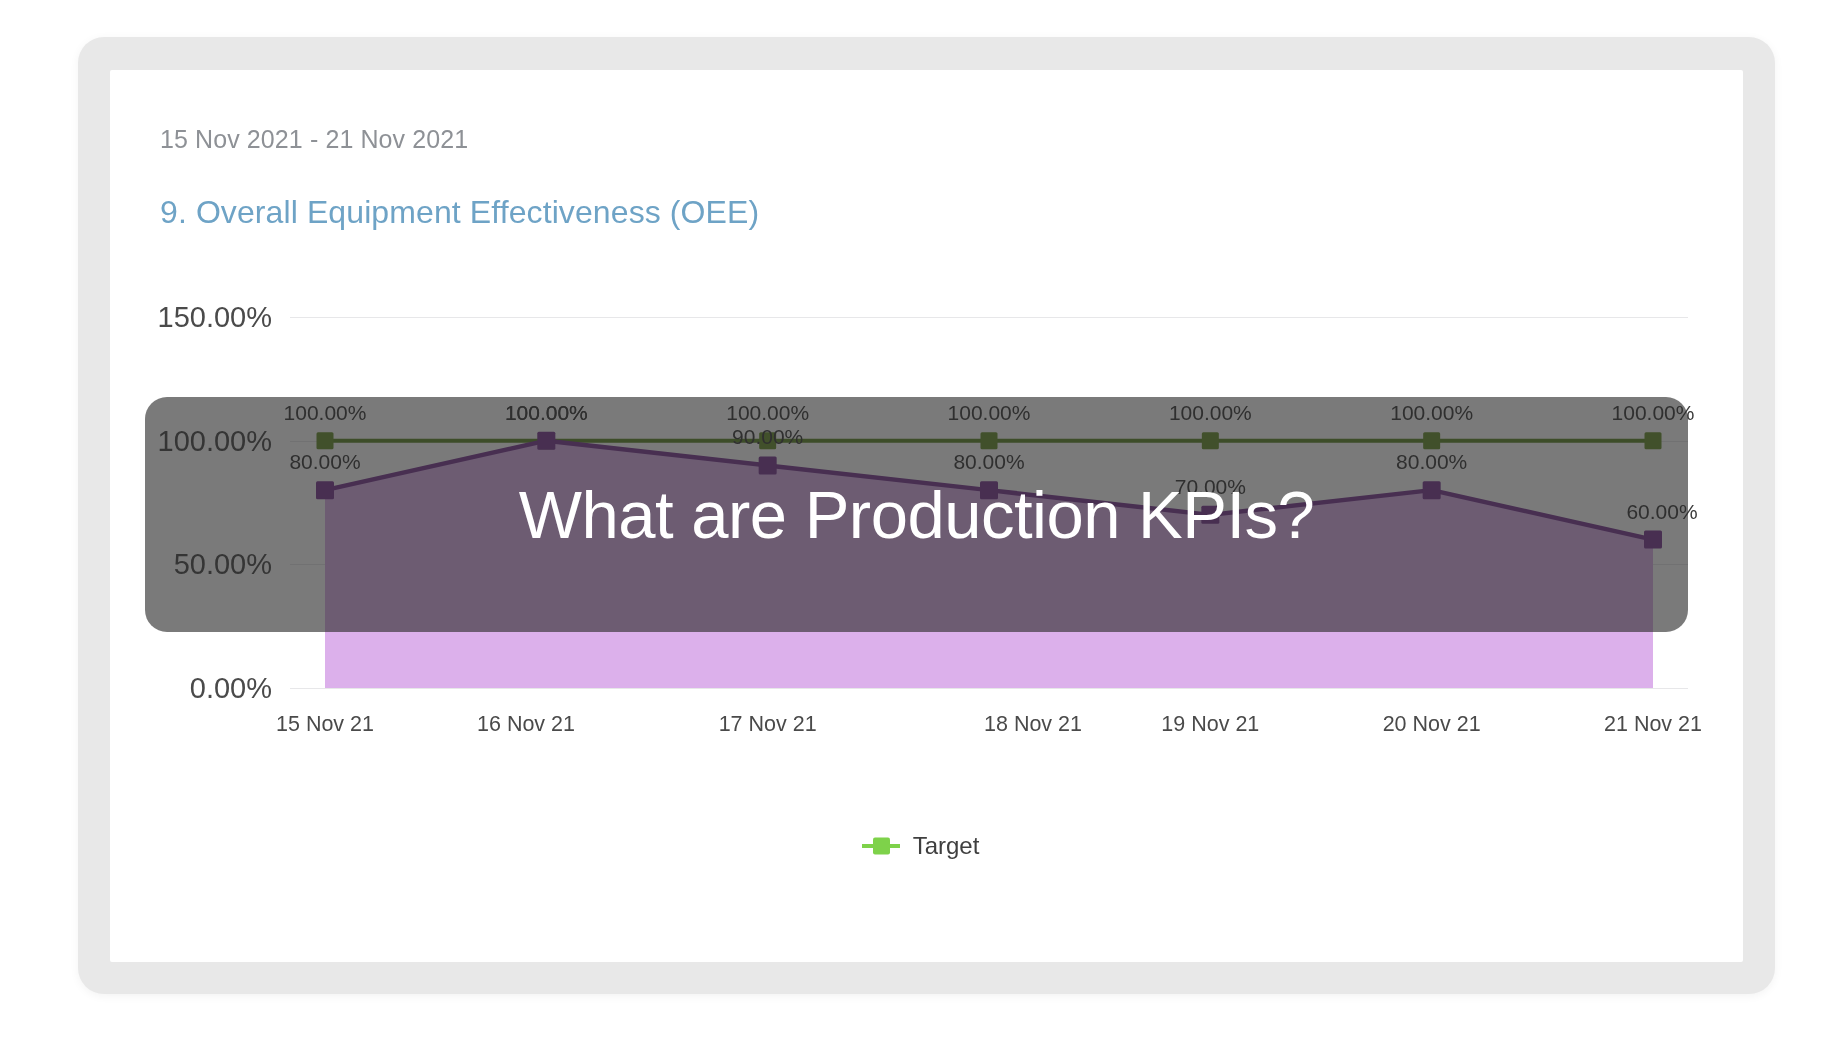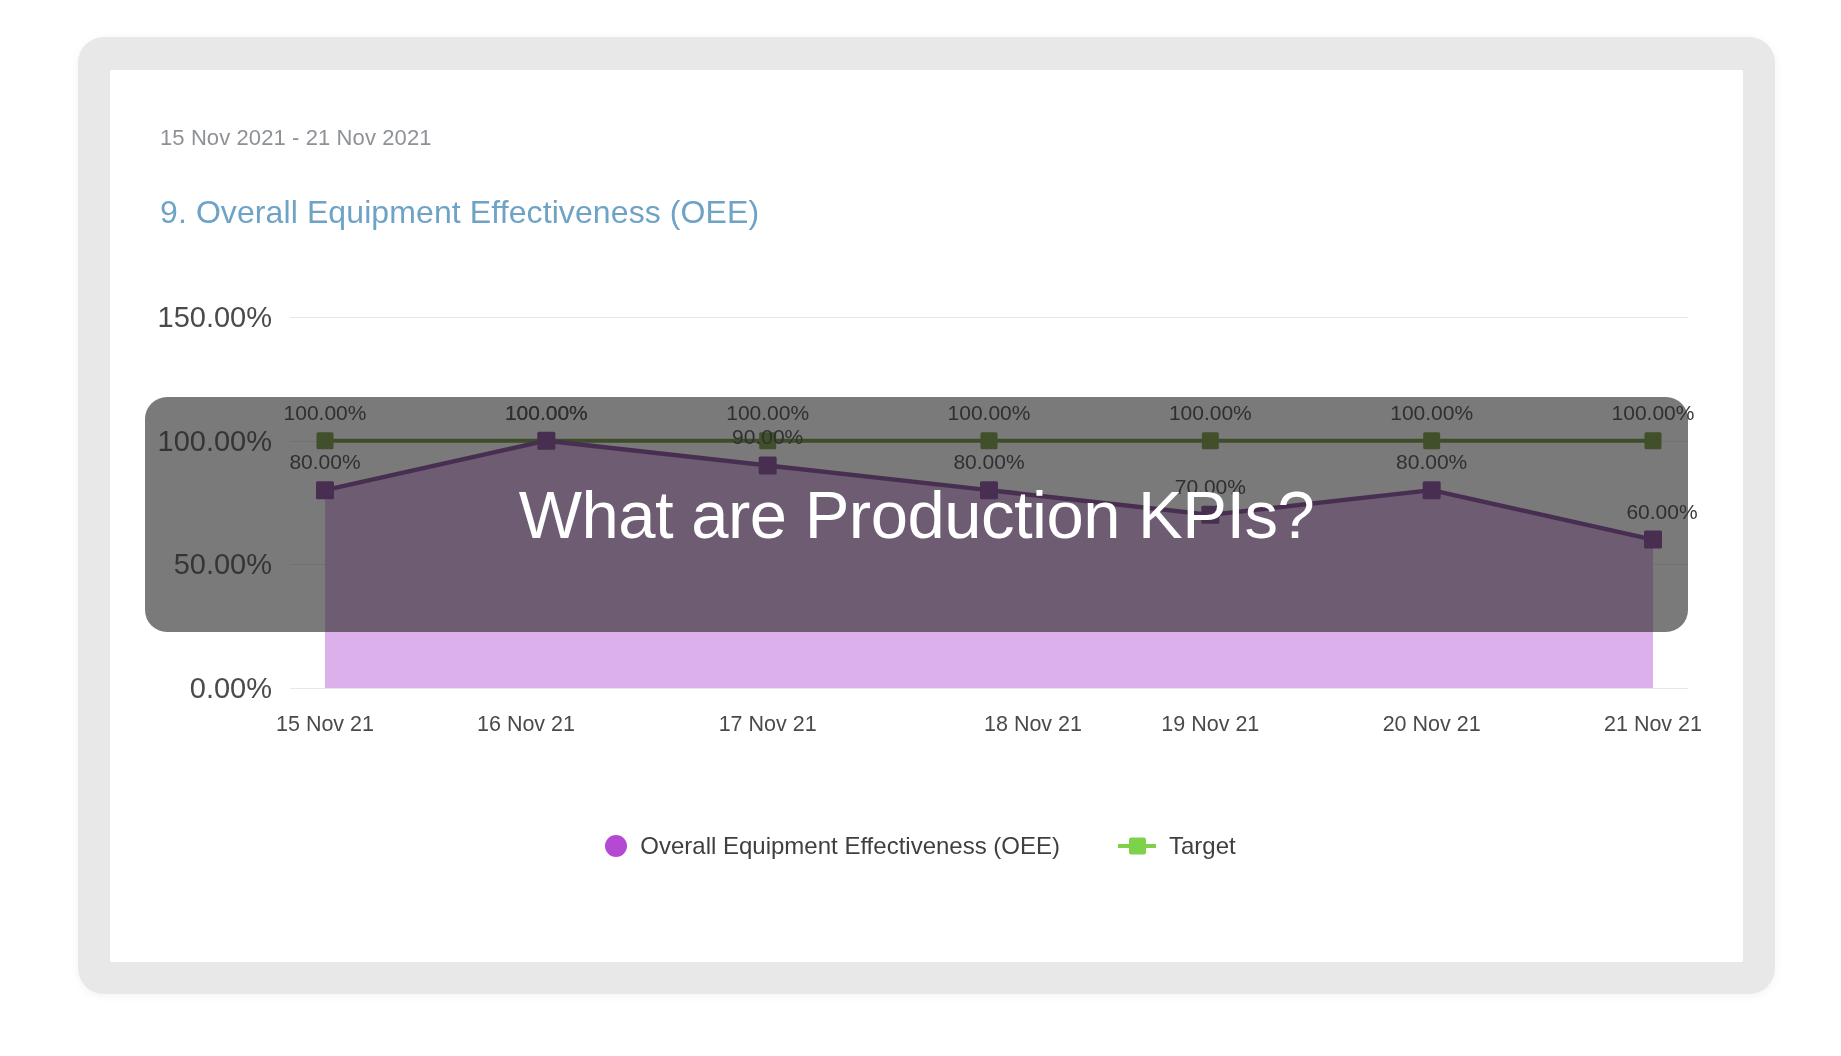--- a/index.html
+++ b/index.html
@@ -34,21 +34,21 @@
     height: 892px;
     background: #ffffff;
     border-radius: 2px;
   }
 
   
   #date-range {
     position: absolute;
     left: 160px;
     top: 125px;
-    font-size: 22px;
+    font-size: 25px;
     color: #8e9196;
     letter-spacing: 0.1px;
     white-space: nowrap;
   }
   #chart-title {
     position: absolute;
     left: 160px;
     top: 194px;
     font-size: 32px;
     color: #6ea3c6;
@@ -240,23 +240,19 @@
     <div class="value-label" style="left: 1210.33px; top: 498.867px;">70.00%</div>
     <div class="value-label" style="left: 1431.67px; top: 474.133px;">80.00%</div>
     <div class="value-label" style="left: 1662px; top: 523.6px;">60.00%</div>
   </div>
 
 <div id="overlay-scrim" style="background: rgba(40, 40, 40, 0.62);"></div>
 <div id="overlay-headline">What are Production KPIs?</div>
 
 <div id="legend">
     <div class="legend-item">
-      <span class="legend-dot" style="background: rgb(180, 74, 212);"></span>
-      <span class="legend-label">Overall Equipment Effectiveness (OEE)</span>
-    </div>
-    <div class="legend-item">
       <span class="legend-sq-wrap">
         <span class="legend-sq-line" style="background: rgb(126, 210, 74);"></span>
         <span class="legend-sq" style="background: rgb(126, 210, 74);"></span>
       </span>
       <span class="legend-label">Target</span>
     </div>
   </div>
 
 </body></html>

